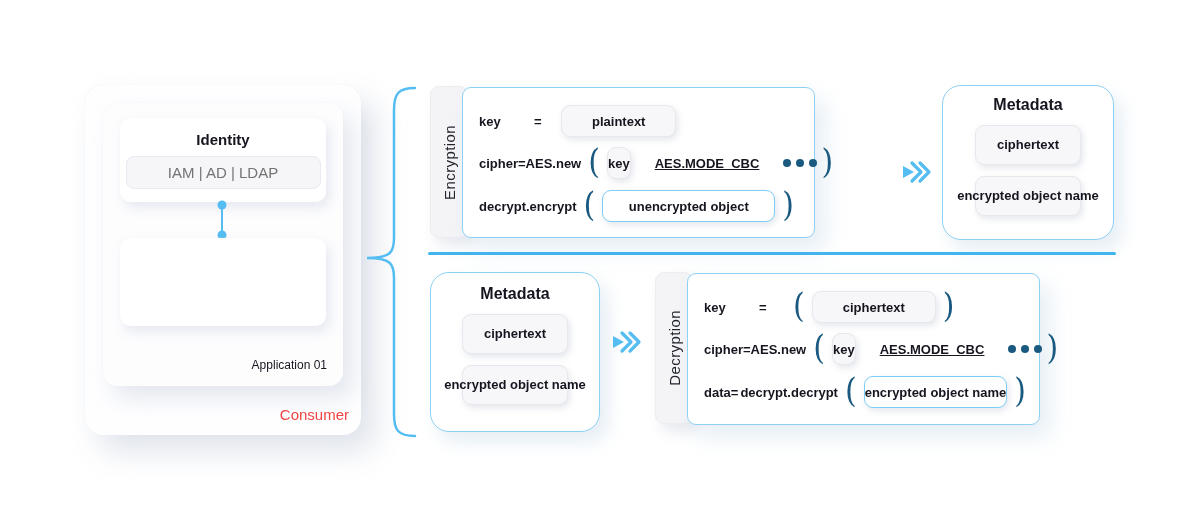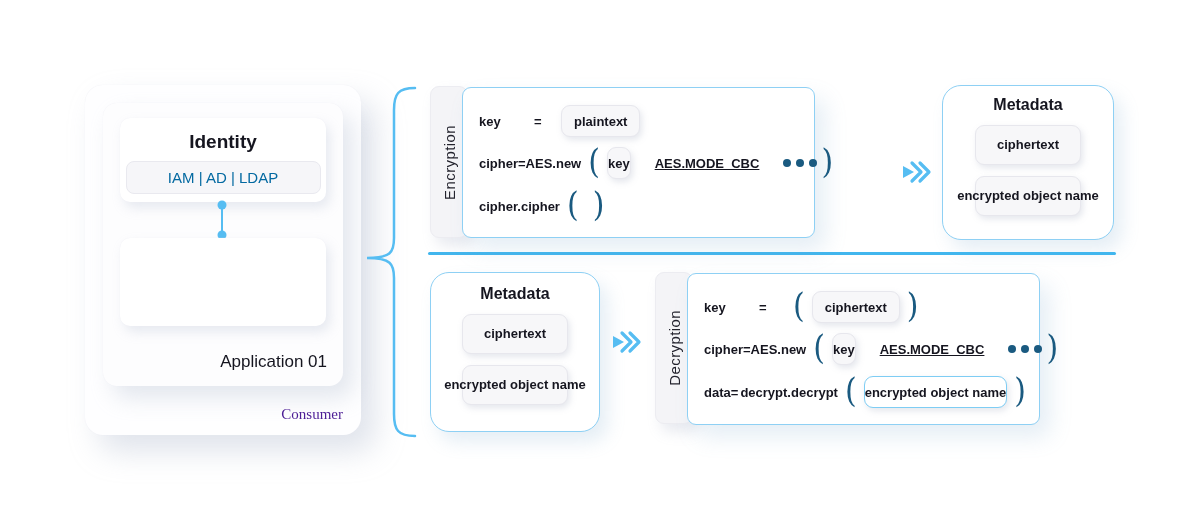--- a/index.html
+++ b/index.html
@@ -7,46 +7,46 @@
   body { font-family: "Liberation Sans", sans-serif; color: #15151f; }
   .stage { position: relative; width: 1200px; height: 514px; background: #ffffff; overflow: hidden; }
 
   
   .consumer-card {
     position: absolute; left: 85px; top: 85px; width: 276px; height: 350px;
     background: #fefeff; border-radius: 18px;
     box-shadow: 0 0 1px #e9e9f0, 14px 16px 30px rgba(172,182,203,.38), -4px -4px 10px rgba(255,255,255,.9);
   }
   .consumer-label {
-    position: absolute; right: 18px; bottom: 12px;
-    font-size: 15px; color: #4c1d95; font-family: Liberation Serif, serif;
+    position: absolute; right: 12px; bottom: 12px;
+    font-size: 15px; color: #ef4444;
   }
   .application-card {
     position: absolute; left: 18px; top: 18px; width: 240px; height: 283px;
     background: #fdfdfe; border-radius: 14px;
     box-shadow: 0 0 1px #ececf2, 10px 12px 22px rgba(172,182,203,.32);
   }
   .application-label {
     position: absolute; right: 16px; bottom: 14px;
-    font-size: 17px; color: #15151f;
+    font-size: 12px; color: #15151f;
   }
   .mini-box {
     position: absolute; left: 17px; width: 206px;
     background: #ffffff; border-radius: 10px;
     box-shadow: 0 0 1px #ededf3, 4px 6px 12px rgba(172,182,203,.28);
     display: flex; flex-direction: column; align-items: center;
   }
   .identity-box { top: 15px; height: 84px; }
   .operation-box { top: 135px; height: 88px; }
-  .mini-title { font-size: 19px; font-weight: 700; margin-top: 13px; color: #15151f; }
+  .mini-title { font-size: 15px; font-weight: 700; margin-top: 13px; color: #15151f; }
   .small-chip {
     margin-top: 8px; width: 195px; height: 33px;
     background: #f6f6f9; border: 1px solid #e9e9ef; border-radius: 8px;
     display: flex; align-items: center; justify-content: center;
-    font-size: 15px; color: #0369a1;
+    font-size: 15px; color: #737373;
   }
   .operation-box .small-chip { font-size: 14px; }
   .connector-svg { position: absolute; left: 113px; top: 97px; }
 
   
   .brace-svg { position: absolute; left: 353px; top: 80px; }
 
   
   .side-tab {
     position: absolute; width: 38px; height: 152px; z-index: 1;
@@ -82,21 +82,21 @@
     margin: 0 7px; padding-bottom: 3px; white-space: nowrap;
   }
   .ml4 { margin-left: 4px; } .ml16 { margin-left: 24px; text-decoration: underline; }
 
   .chip {
     background: #f7f7f9; border: 1px solid #e7e7ed; border-radius: 9px;
     box-shadow: 2px 3px 6px rgba(150,160,185,.25);
     display: flex; align-items: center; justify-content: center;
     font-size: 13px; font-weight: 700; color: #15151f; white-space: nowrap;
   }
-  .code-chip { height: 32px; padding: 0 12px; }
+  .code-chip { height: 32px; padding: 0 30px; }
   .chip-key { width: 58px; padding: 0; }
   .chip-blue { background: #ffffff; border: 1.5px solid #7ecdf4; }
   .chip-wide { width: 173px; padding: 0; }
 
   .ellipsis { display: flex; gap: 5px; align-items: center; }
   .ellipsis i { width: 8px; height: 8px; border-radius: 50%; background: #1a5a80; display: block; }
 
   
   .meta-box {
     position: absolute; background: #ffffff; border: 1.5px solid #8ed0f4;
@@ -170,22 +170,23 @@
       <span class="chip code-chip chip-key">key</span>
       <span class="code ml16">AES.MODE_CBC</span>
       <span class="ellipsis ml16">
           <i></i>
           <i></i>
           <i></i>
         </span>
       <span class="paren ml4">)</span>
     </div>
     <div class="code-row row-3">
-      <span class="code">cipher.cipher</span>
-      <span class="paren">(</span>
+      <span class="code">decrypt.encrypt</span>
+      <span class="paren">(</span>
+      <span class="chip code-chip chip-blue chip-wide">unencrypted object</span>
       <span class="paren">)</span>
     </div>
   </div>
 
   <svg class="flow-arrow arrow-top" width="34" height="26" viewBox="0 0 34 26">
     <polygon points="2,7 13,13 2,19" fill="#56bdf2"></polygon>
     <path d="M11,4 L20,13 L11,22" stroke="#56bdf2" stroke-width="3.2" fill="none" stroke-linecap="round" stroke-linejoin="round"></path>
     <path d="M19,4 L28,13 L19,22" stroke="#56bdf2" stroke-width="3.2" fill="none" stroke-linecap="round" stroke-linejoin="round"></path>
   </svg>
 

